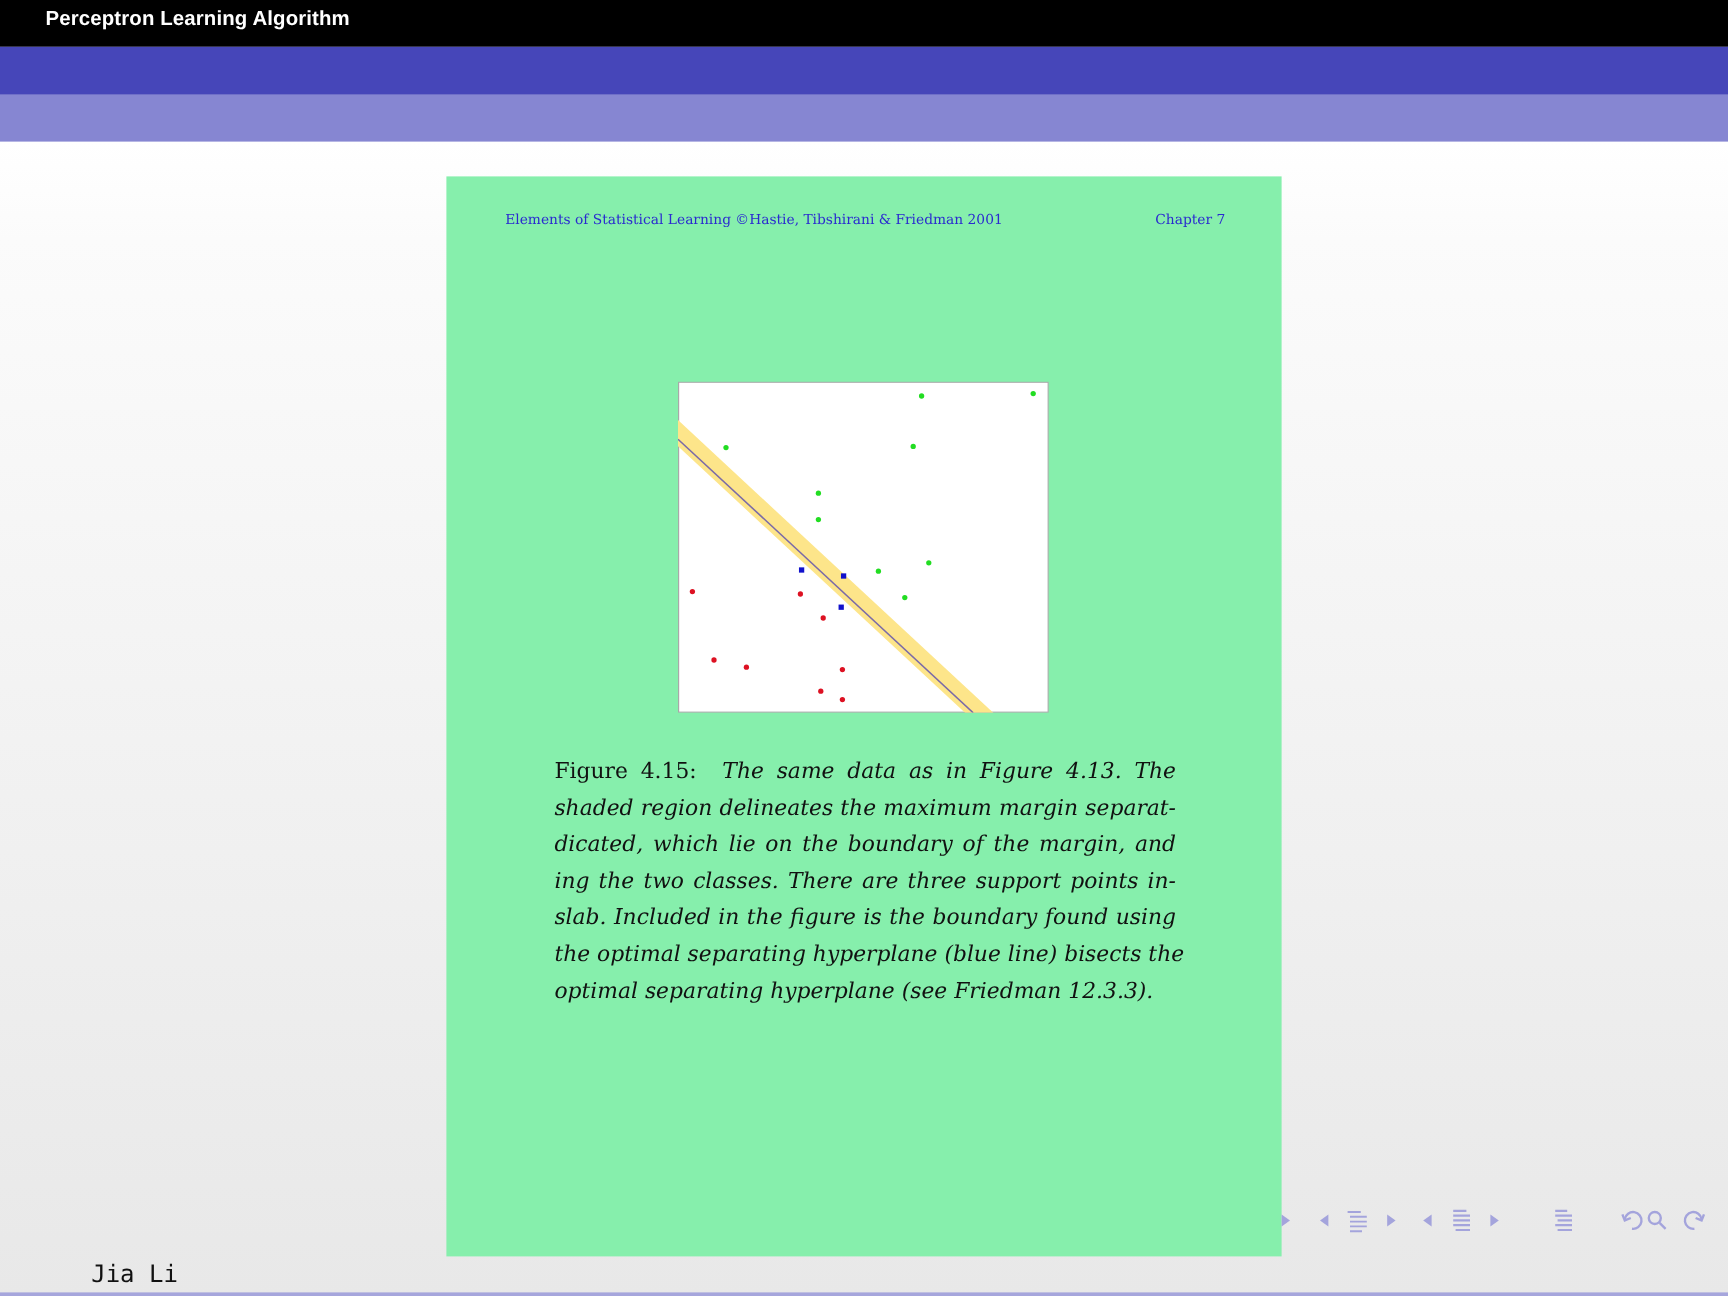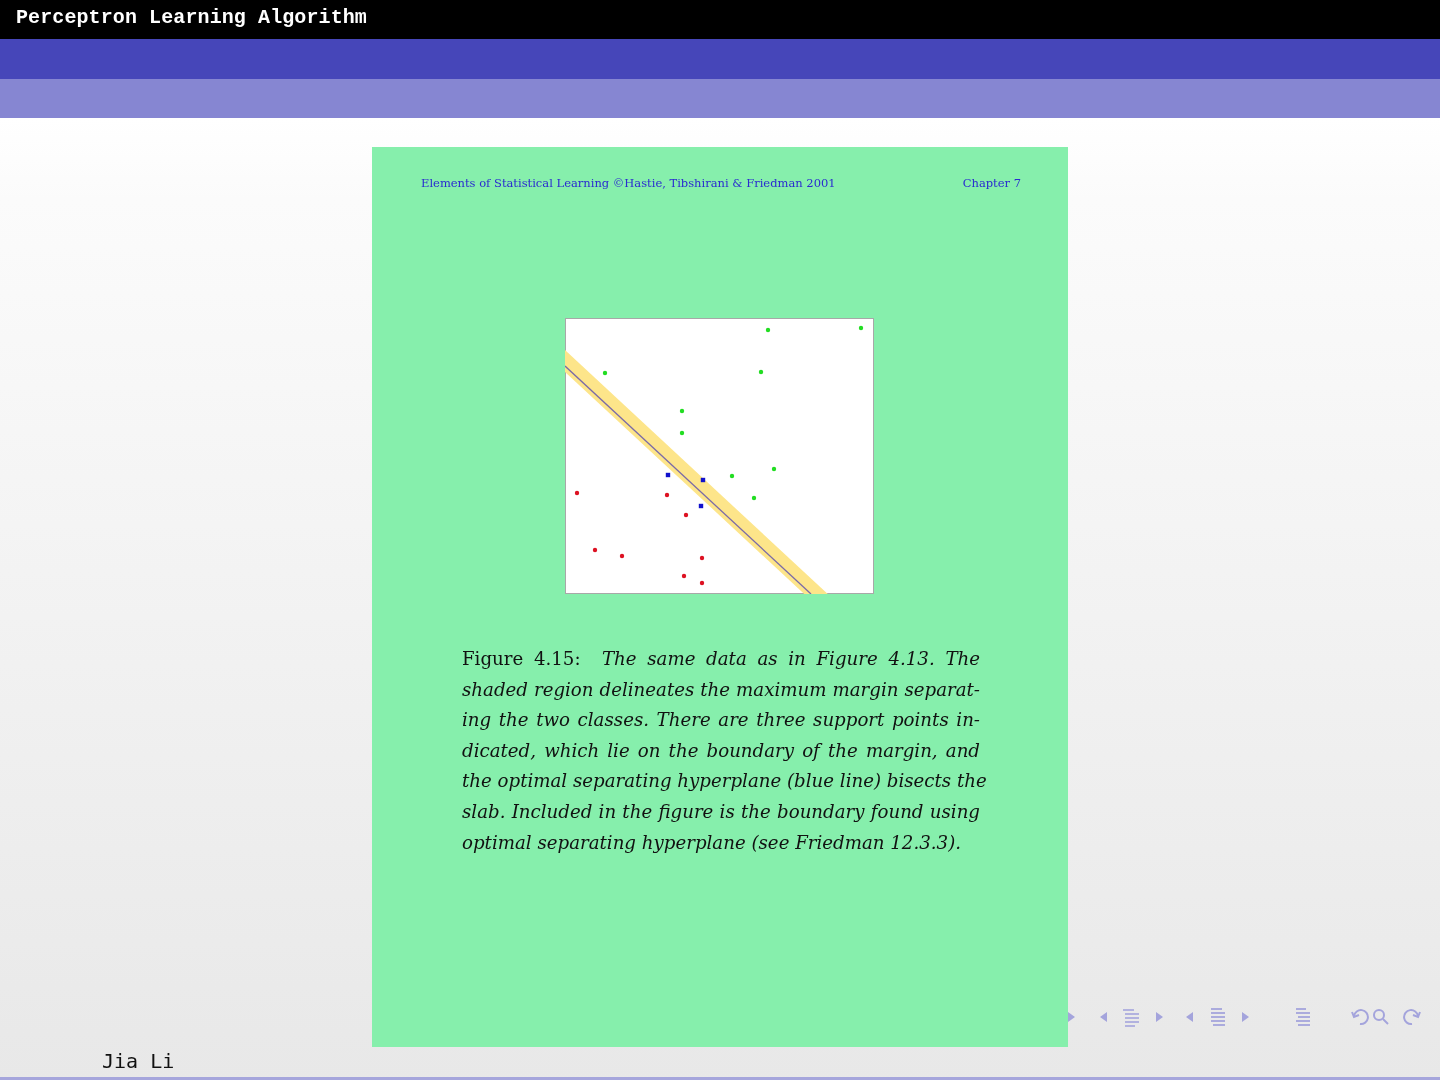--- a/index.html
+++ b/index.html
@@ -6,22 +6,22 @@
   body {
     width: 1440px; height: 1080px; position: relative; overflow: hidden;
     background: linear-gradient(to bottom, #ffffff 0px, #ffffff 118px, #fbfbfb 200px, #e8e8e8 1080px);
     font-family: "DejaVu Sans", sans-serif;
   }
   .title-bar {
     position: absolute; left: 0; top: 0; width: 1440px; height: 39px;
     background: #000000; color: #ffffff;
   }
   .title-bar .title {
-    position: absolute; left: 16px; top: 6px;
-    font-family: Liberation Mono, monospace; font-size: 20px; font-weight: bold;
+    position: absolute; left: 38px; top: 6px;
+    font-family: Liberation Sans, sans-serif; font-size: 17px; font-weight: bold;
     letter-spacing: 0.1px;
   }
   .band-dark { position: absolute; left: 0; top: 39px; width: 1440px; height: 40px; background: #4646b9; }
   .band-light { position: absolute; left: 0; top: 79px; width: 1440px; height: 39px; background: #8686d2; }
 
   .page {
     position: absolute; left: 372px; top: 147px; width: 696px; height: 900px;
     background: #86efac;
   }
   .running-head {
@@ -29,36 +29,36 @@
     font-family: "DejaVu Serif", serif; font-size: 11.5px; color: #2a2ad0;
     white-space: nowrap;
   }
   .running-head .chapter { position: absolute; right: 0; top: 0; }
 
   .plot { position: absolute; left: 193px; top: 171px; width: 309px; height: 276px; }
 
   .caption {
     position: absolute; left: 90px; top: 481px; width: 518px;
     font-family: "DejaVu Serif", serif; font-size: 18.2px; line-height: 30.6px;
-    color: #111111; text-align: justify; margin-top: 16px;
+    color: #111111; text-align: justify;
   }
   .caption .line { display: block; text-align-last: justify; white-space: nowrap; }
   .caption .line.last { text-align-last: left; }
   .caption .fig-label { font-style: normal; }
   .caption .it { font-style: italic; }
 
   .nav {
     position: absolute; top: 1006px; height: 22px; display: flex; align-items: center;
   }
   .footer {
     position: absolute; left: 0; top: 1046px; width: 1440px; height: 34px;
   }
   .footer .author {
     position: absolute; left: 76px; top: 3px;
-    font-family: "DejaVu Sans Mono", monospace; font-size: 20px; color: #111; margin-left: 26px;
+    font-family: "DejaVu Sans Mono", monospace; font-size: 20px; color: #111;
   }
   .footer .url {
     position: absolute; left: 192px; top: 3px;
     font-family: "DejaVu Sans Mono", monospace; font-size: 20px; color: #111;
   }
   .footer .rule {
     position: absolute; left: 0; top: 31px; width: 1440px; height: 3px; background: #a6a6dc;
   }
 </style>
 </head>
@@ -107,24 +107,24 @@
           <rect x="100.8" y="154.8" width="4.4" height="4.4" fill="#1111cc"></rect>
           <rect x="135.8" y="159.8" width="4.4" height="4.4" fill="#1111cc"></rect>
           <rect x="133.8" y="185.8" width="4.4" height="4.4" fill="#1111cc"></rect>
         </g>
     </g>
   </svg>
 
   <div class="caption">
     <span class="line"><span class="fig-label">Figure 4.15:</span>&nbsp; <span class="it">The same data as in Figure 4.13.  The</span></span>
     <span class="line it">shaded region delineates the maximum margin separat-</span>
+    <span class="line it">dicated, which lie on the boundary of the margin, and</span>
     <span class="line it">ing the two classes. There are three support points in-</span>
-    <span class="line it">dicated, which lie on the boundary of the margin, and</span>
+    <span class="line it">slab. Included in the figure is the boundary found using</span>
     <span class="line it">the optimal separating hyperplane (blue line) bisects the</span>
-    <span class="line it">slab. Included in the figure is the boundary found using</span>
     <span class="line it last">optimal separating hyperplane (see Friedman 12.3.3).</span>
   </div>
 </div>
 
 <svg class="nav" style="left:1062px; width:378px;" viewBox="0 0 378 22" width="378" height="22" xmlns="http://www.w3.org/2000/svg">
   <g fill="#a4a4dc" stroke="#a4a4dc">
     <g>
         <polygon points="6,6 13,11 6,16" stroke="none"></polygon>
       </g>
     <g>

